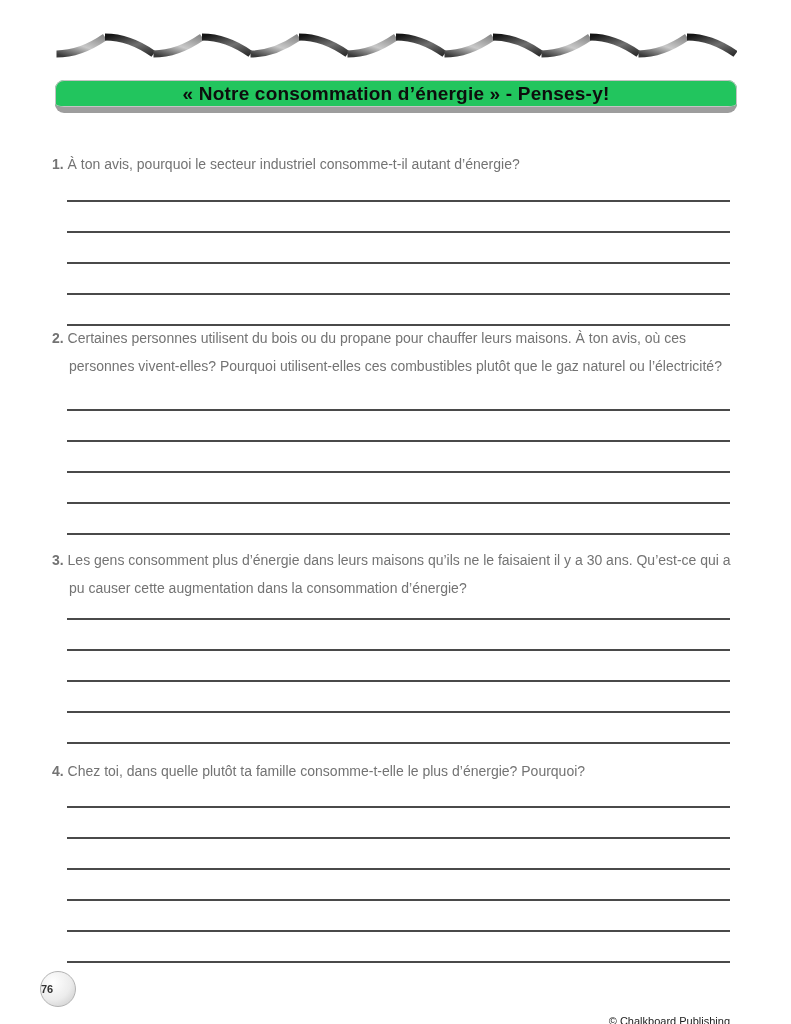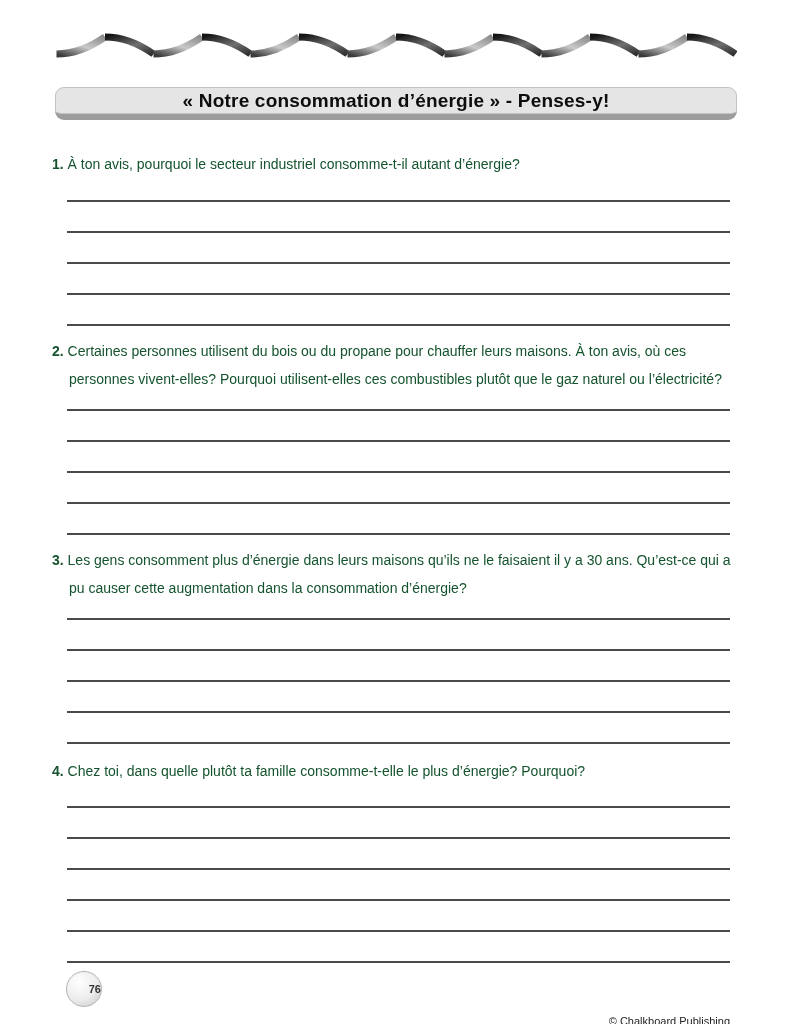--- a/index.html
+++ b/index.html
@@ -10,54 +10,54 @@
     font-family:"Liberation Sans", sans-serif;
     color:#111;
     overflow:hidden;
   }
 
   
   .ribbon{position:absolute;left:55px;top:26px;width:682px;height:36px;}
 
   
   .title-banner{
-    position:absolute;left:55px;top:87px;width:682px;height:27px;
-    background:#e5e5e5;
+    position:absolute;left:55px;top:80px;width:682px;height:27px;
+    background:#22c55e;
     border-bottom:6px solid #9d9d9d;
     border-radius:9px;
     box-shadow:0 0 0 1px #c4c4c4 inset;
     text-align:center;
   }
   .title-banner span{
     display:inline-block;
     line-height:28px;
     font-size:19px;font-weight:bold;color:#0d0d0d;
     letter-spacing:0.2px;
   }
 
   
   .qblock{
     position:absolute;left:52px;width:684px;
-    font-size:14px;line-height:28px;color:#14532d;
+    font-size:14px;line-height:28px;color:#737373;
   }
   .qblock .qtext{padding-left:17px;text-indent:-17px;}
   .qblock .qnum{font-weight:bold;}
-  .q1{top:150px}.q2{top:337px}.q3{top:546px}.q4{top:757px}
+  .q1{top:150px}.q2{top:324px}.q3{top:546px}.q4{top:757px}
 
   .lines{position:absolute;left:67px;width:663px;}
   .l1{top:171px}.l2{top:380px}.l3{top:589px}.l4{top:777px}
   .answer-line{height:29px;border-bottom:2px solid #4a4a4a;}
 
   
   .page-badge{
-    position:absolute;left:66px;top:971px;width:34px;height:34px;
+    position:absolute;left:40px;top:971px;width:34px;height:34px;
     border-radius:50%;
     background:radial-gradient(circle at 35% 30%, #ffffff 0%, #ececec 55%, #c6c6c6 100%);
     border:1px solid #b3b3b3;
-    text-align:right;line-height:34px;
+    text-align:left;line-height:34px;
     font-size:11px;font-weight:bold;color:#333;
   }
   .copyright{
     position:absolute;right:61px;top:1015px;
     font-size:11px;color:#222;
   }
 </style>
 </head>
 <body>
 

